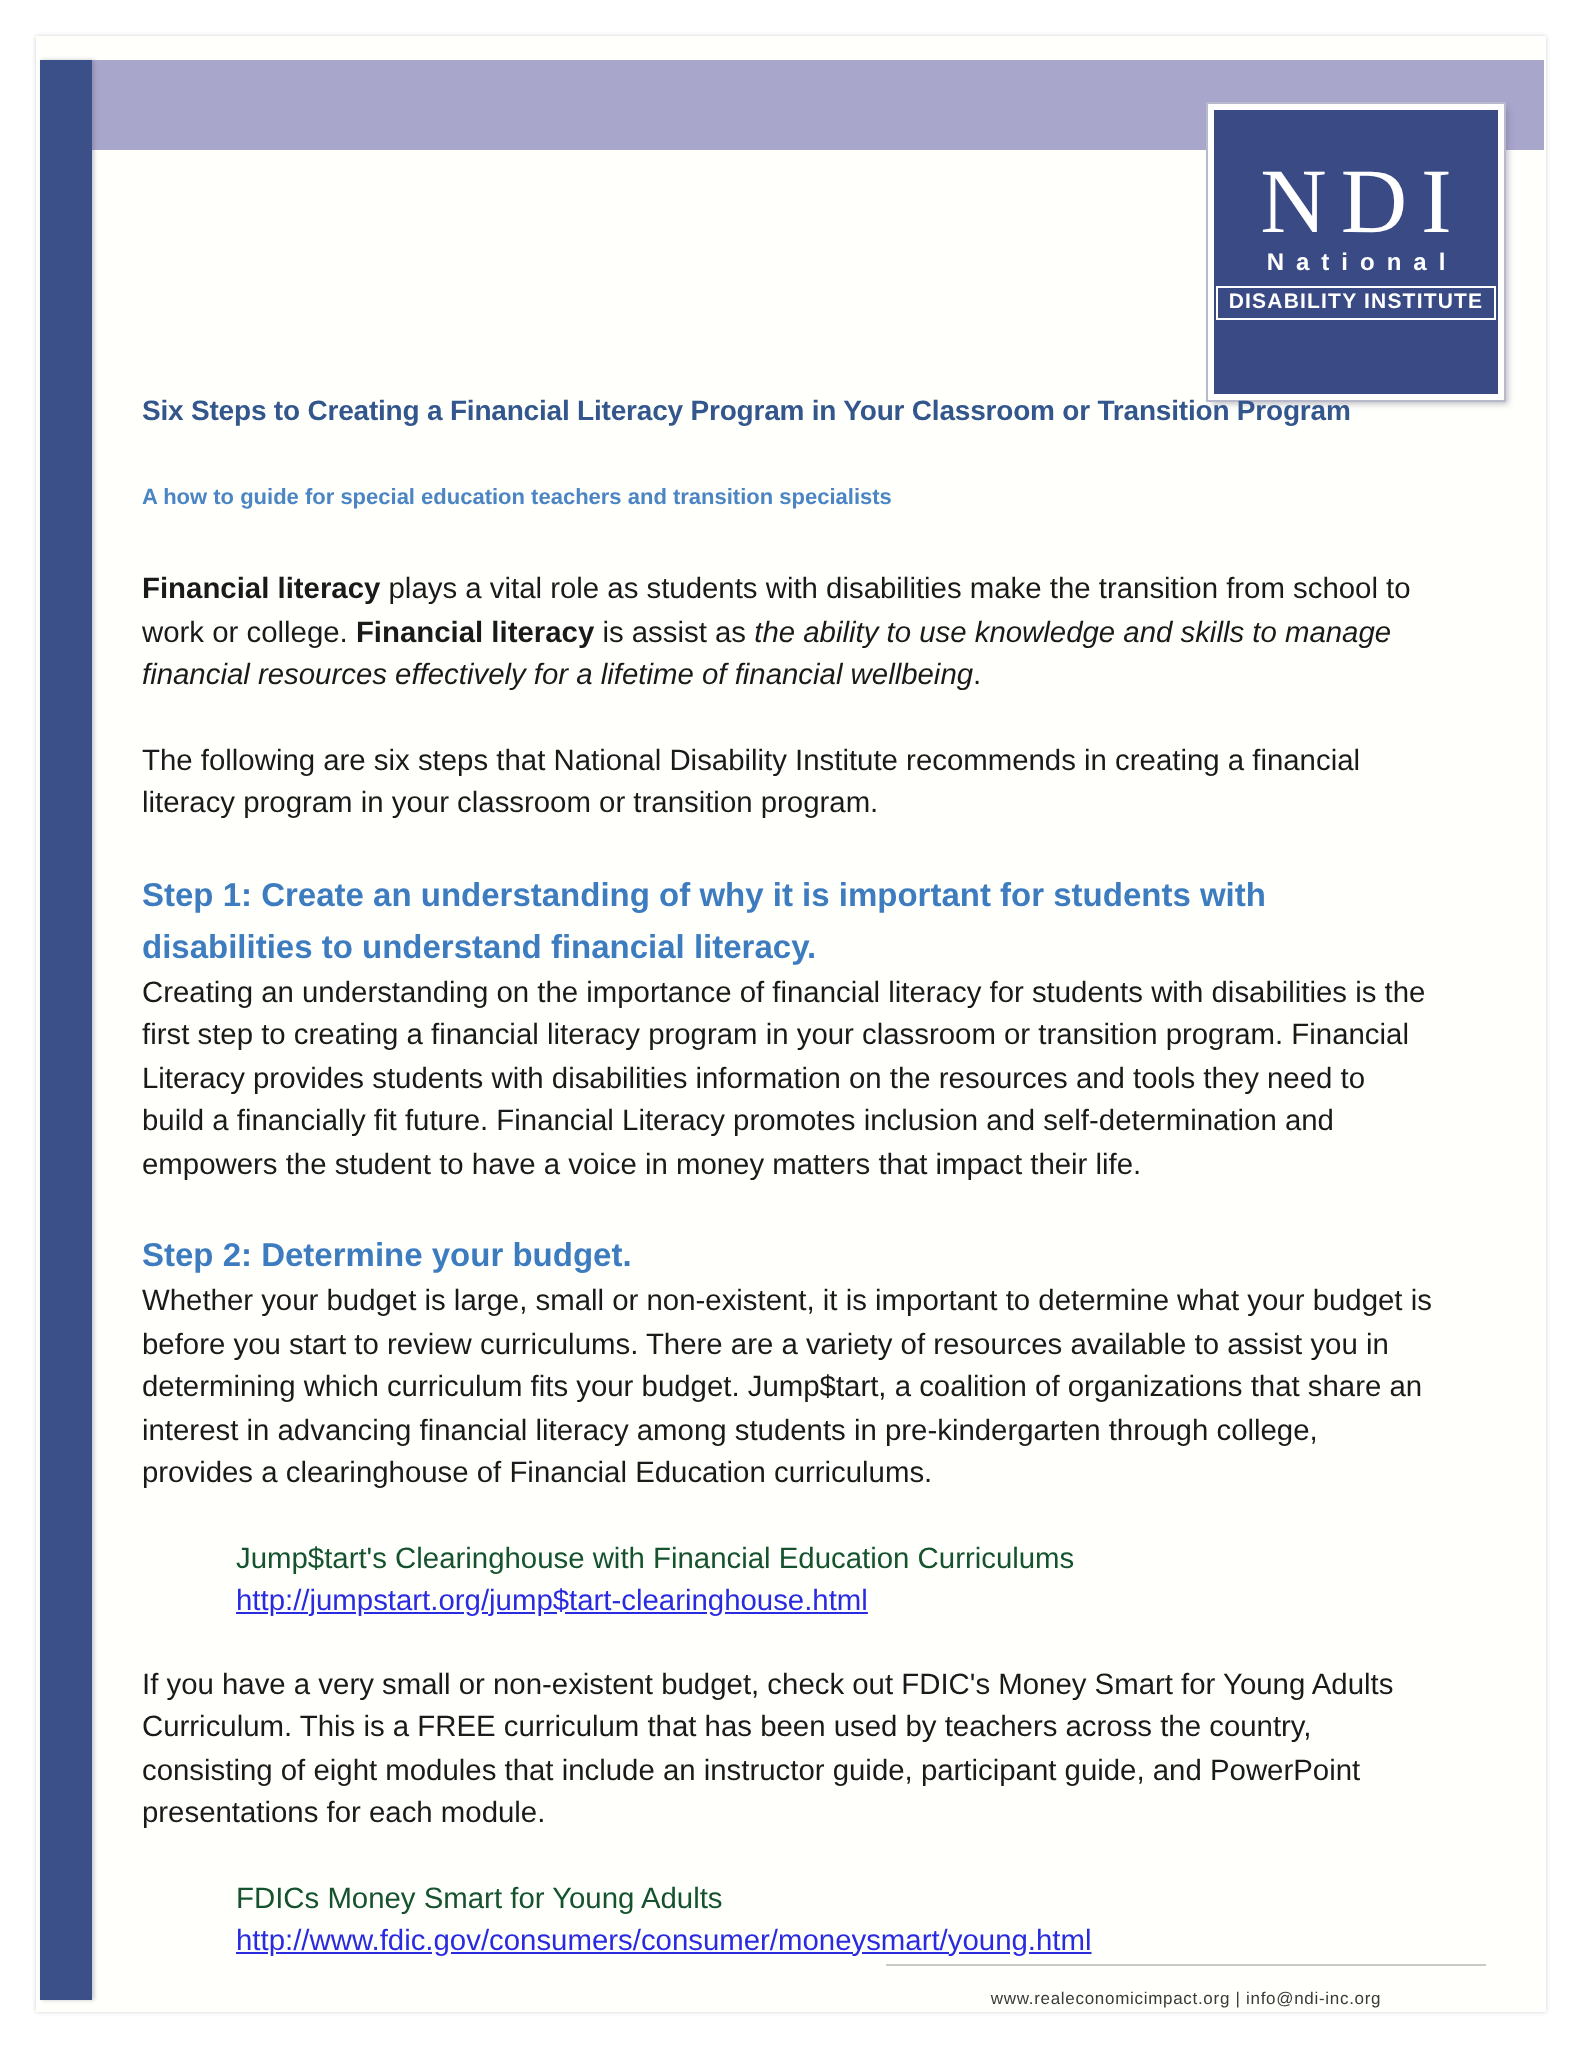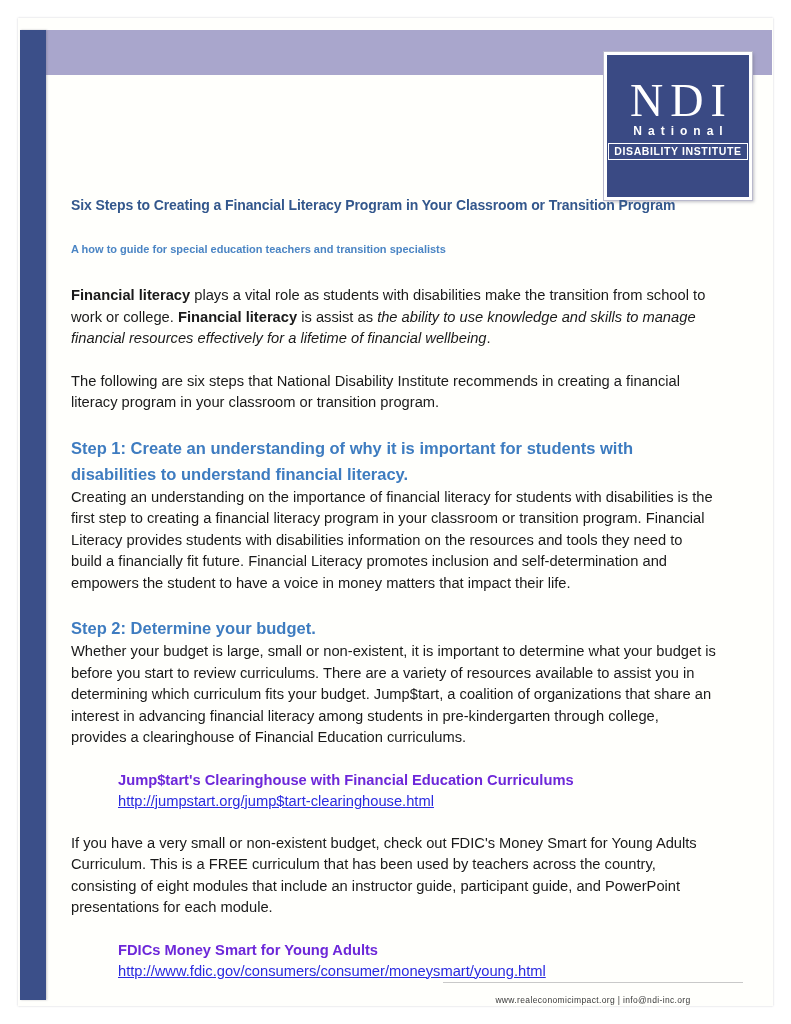--- a/index.html
+++ b/index.html
@@ -127,23 +127,23 @@
     color: #3e7cc0;
     font-size: 16.5px;
     font-weight: 700;
     line-height: 26px;
   }
   .resource {
     margin-left: 47px;
   }
   .resource-title {
     margin: 0;
-    color: #6d28d9;
+    color: #14532d;
     font-size: 14.7px;
-    font-weight: 700;
+    font-weight: 400;
     line-height: 21px;
   }
   a.resource-link {
     color: #2a2ae0;
     font-size: 14.7px;
     line-height: 21px;
     text-decoration: underline;
     display: inline-block;
   }
   .footer {

